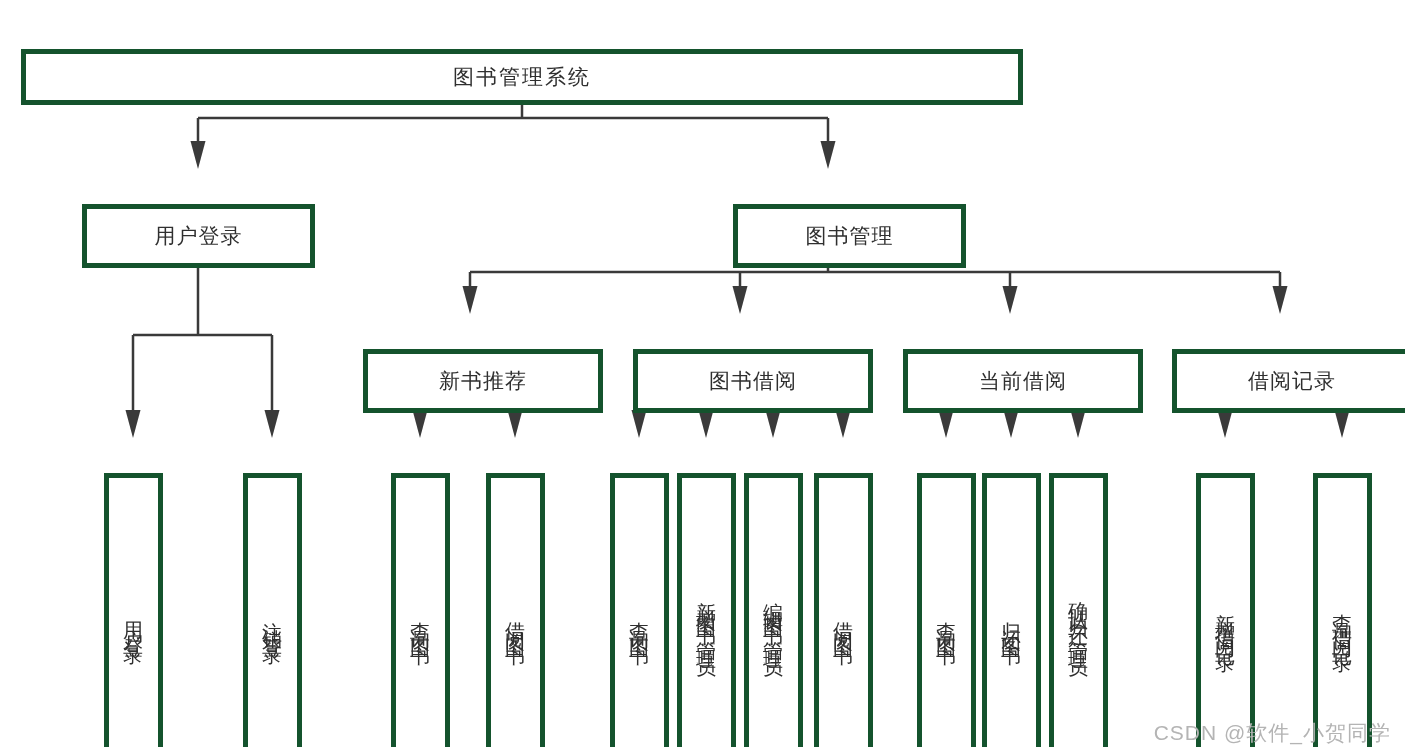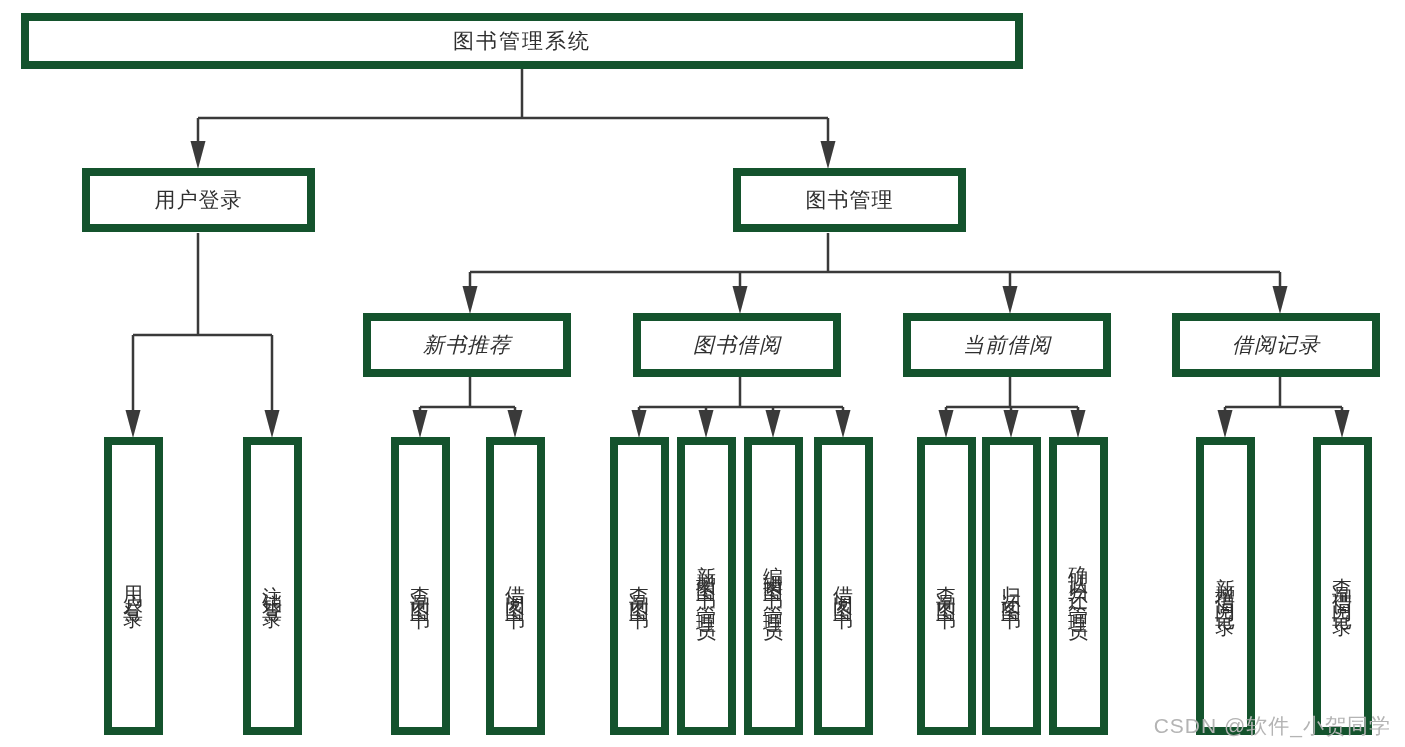--- a/index.html
+++ b/index.html
@@ -13,39 +13,40 @@
     overflow: hidden;
   }
   #connectors {
     position: absolute;
     left: 0; top: 0;
     width: 1405px; height: 747px;
   }
   .node {
     position: absolute;
     box-sizing: border-box;
-    border: 8px solid #14532d;
+    border: 5px solid #14532d;
     background: #ffffff;
     display: flex;
     align-items: center;
     justify-content: center;
+    margin-top: 36px;
   }
   .node .lbl {
     color: #2f2f2f;
     white-space: nowrap;
   }
   .root-box  { left: 21px;  top: 13px;  width: 1002px; height: 56px; }
   .root-box .lbl { font-size: 21px; letter-spacing: 2px; }
 
   .l2-box, .l3-box { height: 64px; }
   .l2-box .lbl, .l3-box .lbl { font-size: 21px; letter-spacing: 1px; }
   .l2-a { left: 82px;  top: 168px; width: 233px; }
   .l2-b { left: 733px; top: 168px; width: 233px; }
 
-  .l3-box { top: 313px; width: 208px; font-style: italic; }
+  .l3-box { top: 313px; width: 240px; }
   .l3-0 { left: 363px; }
   .l3-1 { left: 633px; }
   .l3-2 { left: 903px; }
   .l3-3 { left: 1172px; }
 
   .leaf { top: 437px; width: 59px; height: 298px; }
   .leaf .lbl {
     writing-mode: vertical-rl;
     text-orientation: mixed;
     font-size: 20px;
@@ -62,21 +63,21 @@
   .leaf-7  { left: 814px; }
   .leaf-8  { left: 917px; }
   .leaf-9  { left: 982px; }
   .leaf-10 { left: 1049px; }
   .leaf-11 { left: 1196px; }
   .leaf-12 { left: 1313px; }
 
   #watermark {
     position: absolute;
     right: 14px;
-    bottom: 7px;
+    bottom: 0;
     font-size: 21px;
     letter-spacing: 1px;
     color: #b4b4b4;
     white-space: nowrap;
     z-index: 5;
   }
 </style>
 </head>
 <body>
 

